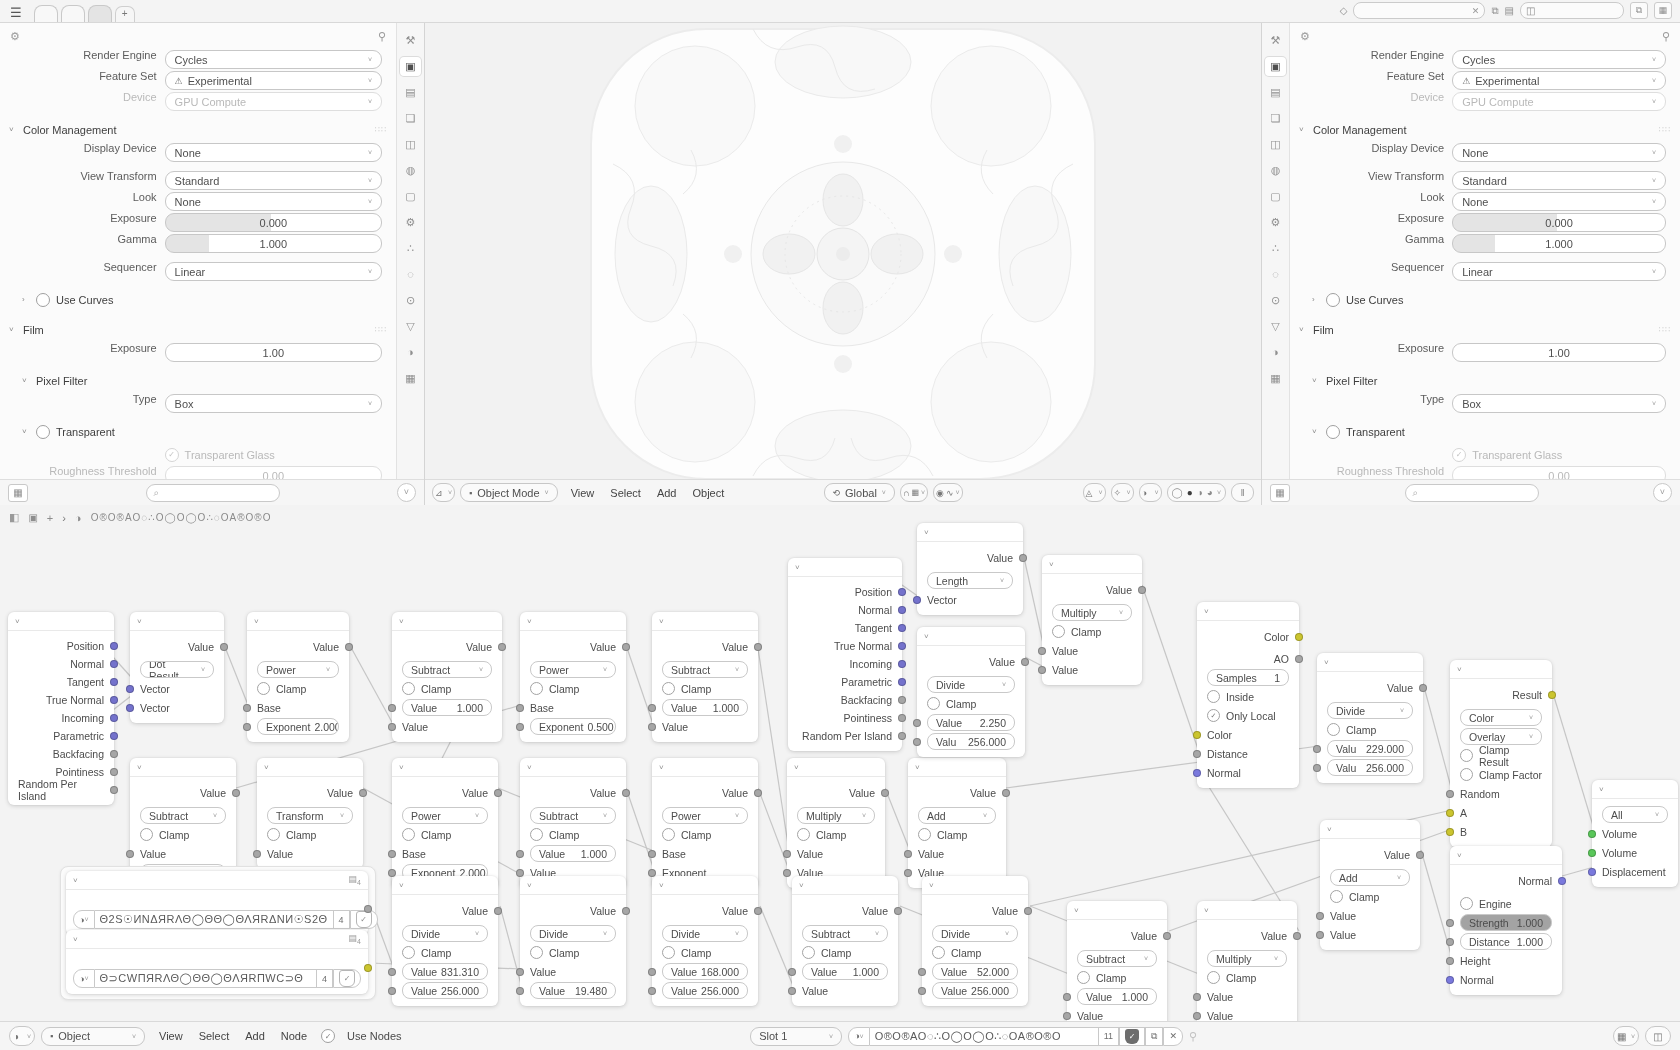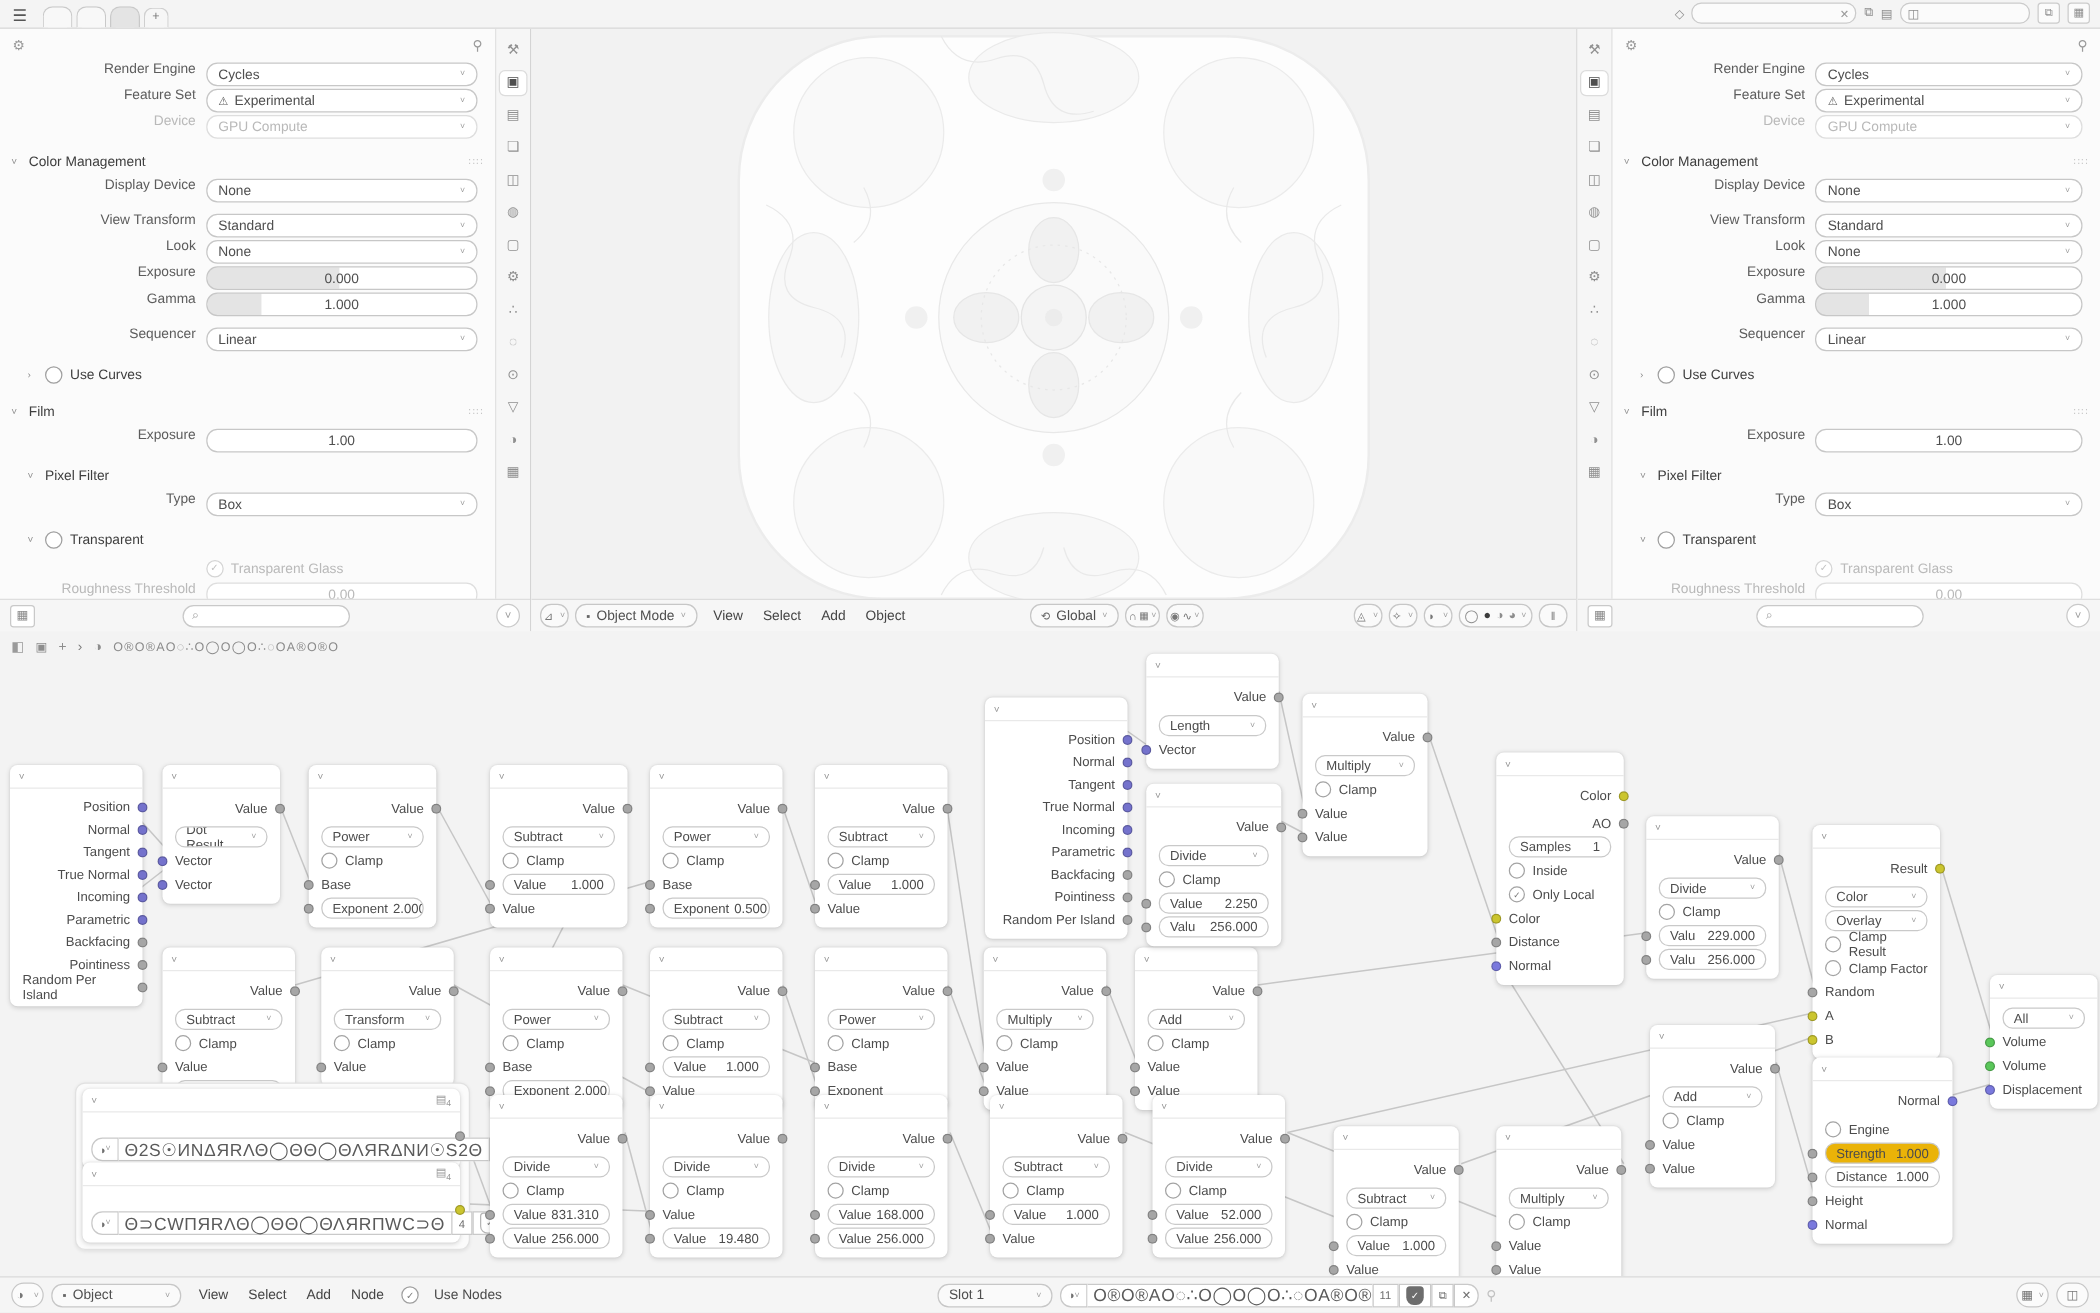--- a/index.html
+++ b/index.html
@@ -96,30 +96,30 @@
   .r-out{justify-content:flex-end;margin-bottom:4px}
   .r-out.tight{margin-bottom:0;height:18px}
   .dot{position:absolute;top:50%;width:8px;height:8px;border-radius:50%;transform:translateY(-50%);
        border:1px solid rgba(0,0,0,.22);box-sizing:border-box}
   .dL{left:-4px}.dR{right:-4px}
   .cg{background:#a6a6a6}.cv{background:#7472cc}.cy{background:#cbc52f}.ce{background:#5ac75a}.cn{background:#7a79dd}
   .npill{flex:1;height:15px;border:1px solid #c9c9c9;border-radius:8px;background:#fff;
          display:flex;align-items:center;padding:0 8px;gap:4px;overflow:hidden}
   .npill .nv{margin-left:auto}
   .npill .nchev{margin-left:auto;font-size:7px;color:#9d9d9d}
-  .npill.fill{background:#eab308}
+  .npill.fill{background:#a3a3a3}
   .ncb{width:11px;height:11px;border:1px solid #a3a3a3;border-radius:50%;background:#fff;margin-right:6px;
        display:inline-flex;align-items:center;justify-content:center;font-size:7px;color:#777;flex:none}
   .nframe{position:absolute;background:#fbfbfb;border:1px solid #e1e1e1;border-radius:8px;
           box-shadow:0 1px 3px rgba(0,0,0,.07)}
   .idrow{display:flex;align-items:center;padding:0 7px;height:19px}
   .idseg{height:17px;border:1px solid #c9c9c9;display:flex;align-items:center;padding:0 5px;background:#fff;font-size:9px;color:#6f6f6f}
   .idseg.first{border-radius:9px 0 0 9px}
   .idseg.last{border-radius:0 9px 9px 0}
-  .idname{flex:1;letter-spacing:.5px;border-left:none;border-right:none;font-size:14px;color:#5a5a5a}
+  .idname{flex:1;letter-spacing:.5px;border-left:none;border-right:none;font-size:11px;color:#5a5a5a}
   .glyphgap{height:14px}
   .ne-footer{position:absolute;bottom:0;left:0;right:0;height:28px;background:#f5f5f5;border-top:1px solid #d9d9d9;
              display:flex;align-items:center;gap:6px;padding:0 9px;font-size:11px;z-index:20}
   .nf-circ{min-width:18px;height:18px;border:1px solid #c7c7c7;border-radius:10px;background:#fbfbfb;
            display:flex;align-items:center;justify-content:center;gap:2px;font-size:10px;color:#777;padding:0 3px}
   .shield{width:14px;height:15px;border-radius:3px 3px 6px 6px;background:#6d6d6d;color:#fff;
           font-size:8px;display:flex;align-items:center;justify-content:center}
   .shield.light{background:#fff;color:#8a8a8a;border:1px solid #b5b5b5}
   .pin-dim{color:#c2c2c2;font-size:11px}
 </style>

